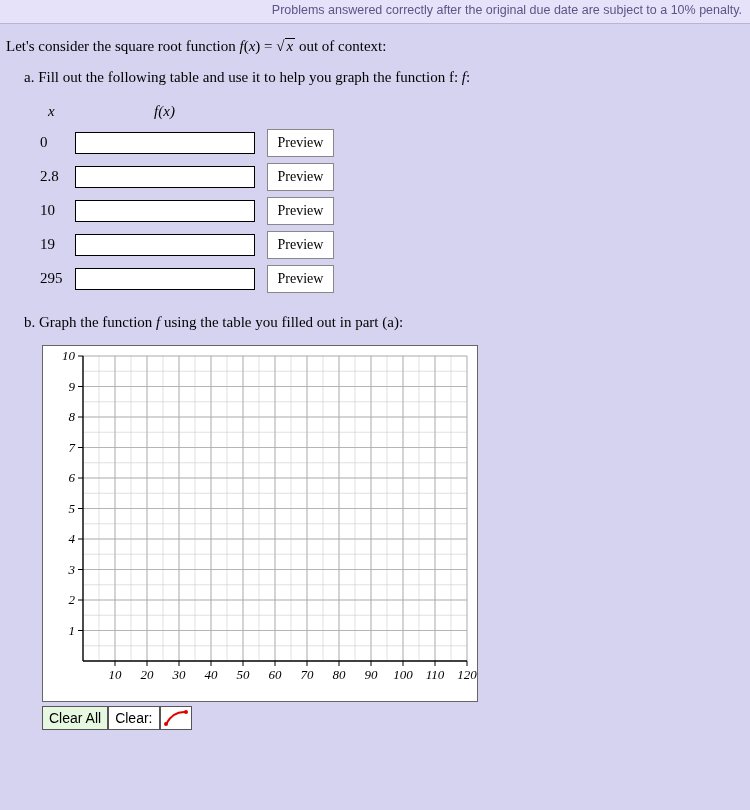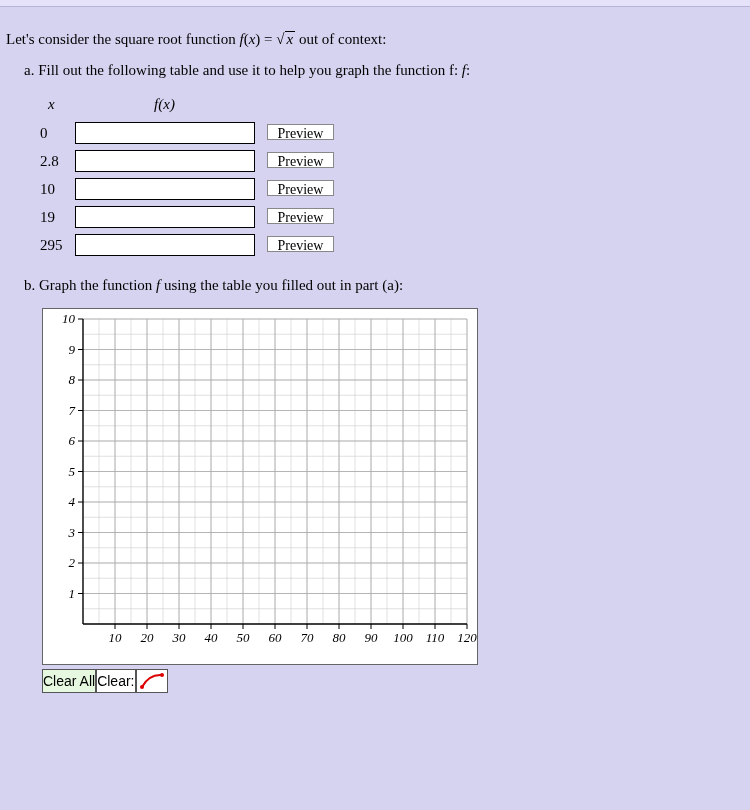--- a/index.html
+++ b/index.html
@@ -18,21 +18,21 @@
     text-align: right;
     font-family: Verdana, Arial, sans-serif;
     font-size: 12.5px;
     color: #5a5585;
     line-height: 1.35;
   }
   .problem {
     background: #d6d3f0;
     padding: 8px 6px 30px 6px;
   }
-  .intro { margin: 16px 0 14px 0; }
+  .intro { margin: 6px 0 14px 0; }
   .part { margin: 0 0 18px 18px; }
   .part-text { margin-bottom: 14px; }
   .table-indent { margin-left: 10px; }
   .tbl { border-collapse: collapse; }
   .tbl th {
     font-style: italic;
     font-weight: normal;
     text-align: center;
     padding: 3px 10px 6px 10px;
   }
@@ -45,21 +45,21 @@
   input.ans {
     width: 180px;
     height: 22px;
     background: #fff;
     border: 1px solid #000;
     font-family: Arial, sans-serif;
     font-size: 14px;
     padding: 1px 4px;
   }
   button.prev {
-    height: 16px;
+    height: 28px;
     background: #fff;
     border: 1px solid #888;
     font-family: Georgia, serif;
     font-size: 14px;
     padding: 1px 10px;
     cursor: pointer;
     color: #000;
   }
   .math-ital { font-style: italic; font-family: 'Times New Roman', serif; }
   .radical { display:inline-block; position:relative; }
@@ -73,40 +73,41 @@
     position: relative;
   }
   .graph svg { display:block; }
   .toolbar { margin-top:4px; }
   .btn {
     font-family: Arial, sans-serif;
     font-size: 14px;
     height: 24px;
     border: 1px solid #555;
     background: #e6f9e0;
-    padding: 1px 0;
+    padding: 1px 6px;
     cursor: pointer;
     vertical-align: middle;
   }
   .btn.draw-label {
     background: #fff;
     cursor: default;
   }
   .btn.tool {
     background: #fff;
     width: 32px;
     padding: 0;
     position: relative;
   }
   .btn.tool svg { vertical-align: middle; }
 </style>
 </head>
 <body>
 
 <div class="header-strip">
+  <div>Problems answered correctly after the original due date are subject to a 10% penalty.</div>
 </div>
 
 <div class="problem">
 
   <div class="intro">
     Let's consider the square root function
     <span class="math-ital">f</span>(<span class="math-ital">x</span>) =
     <span class="radical">√<span class="bar"><span class="math-ital">x</span></span></span>
     out of context:
   </div>

